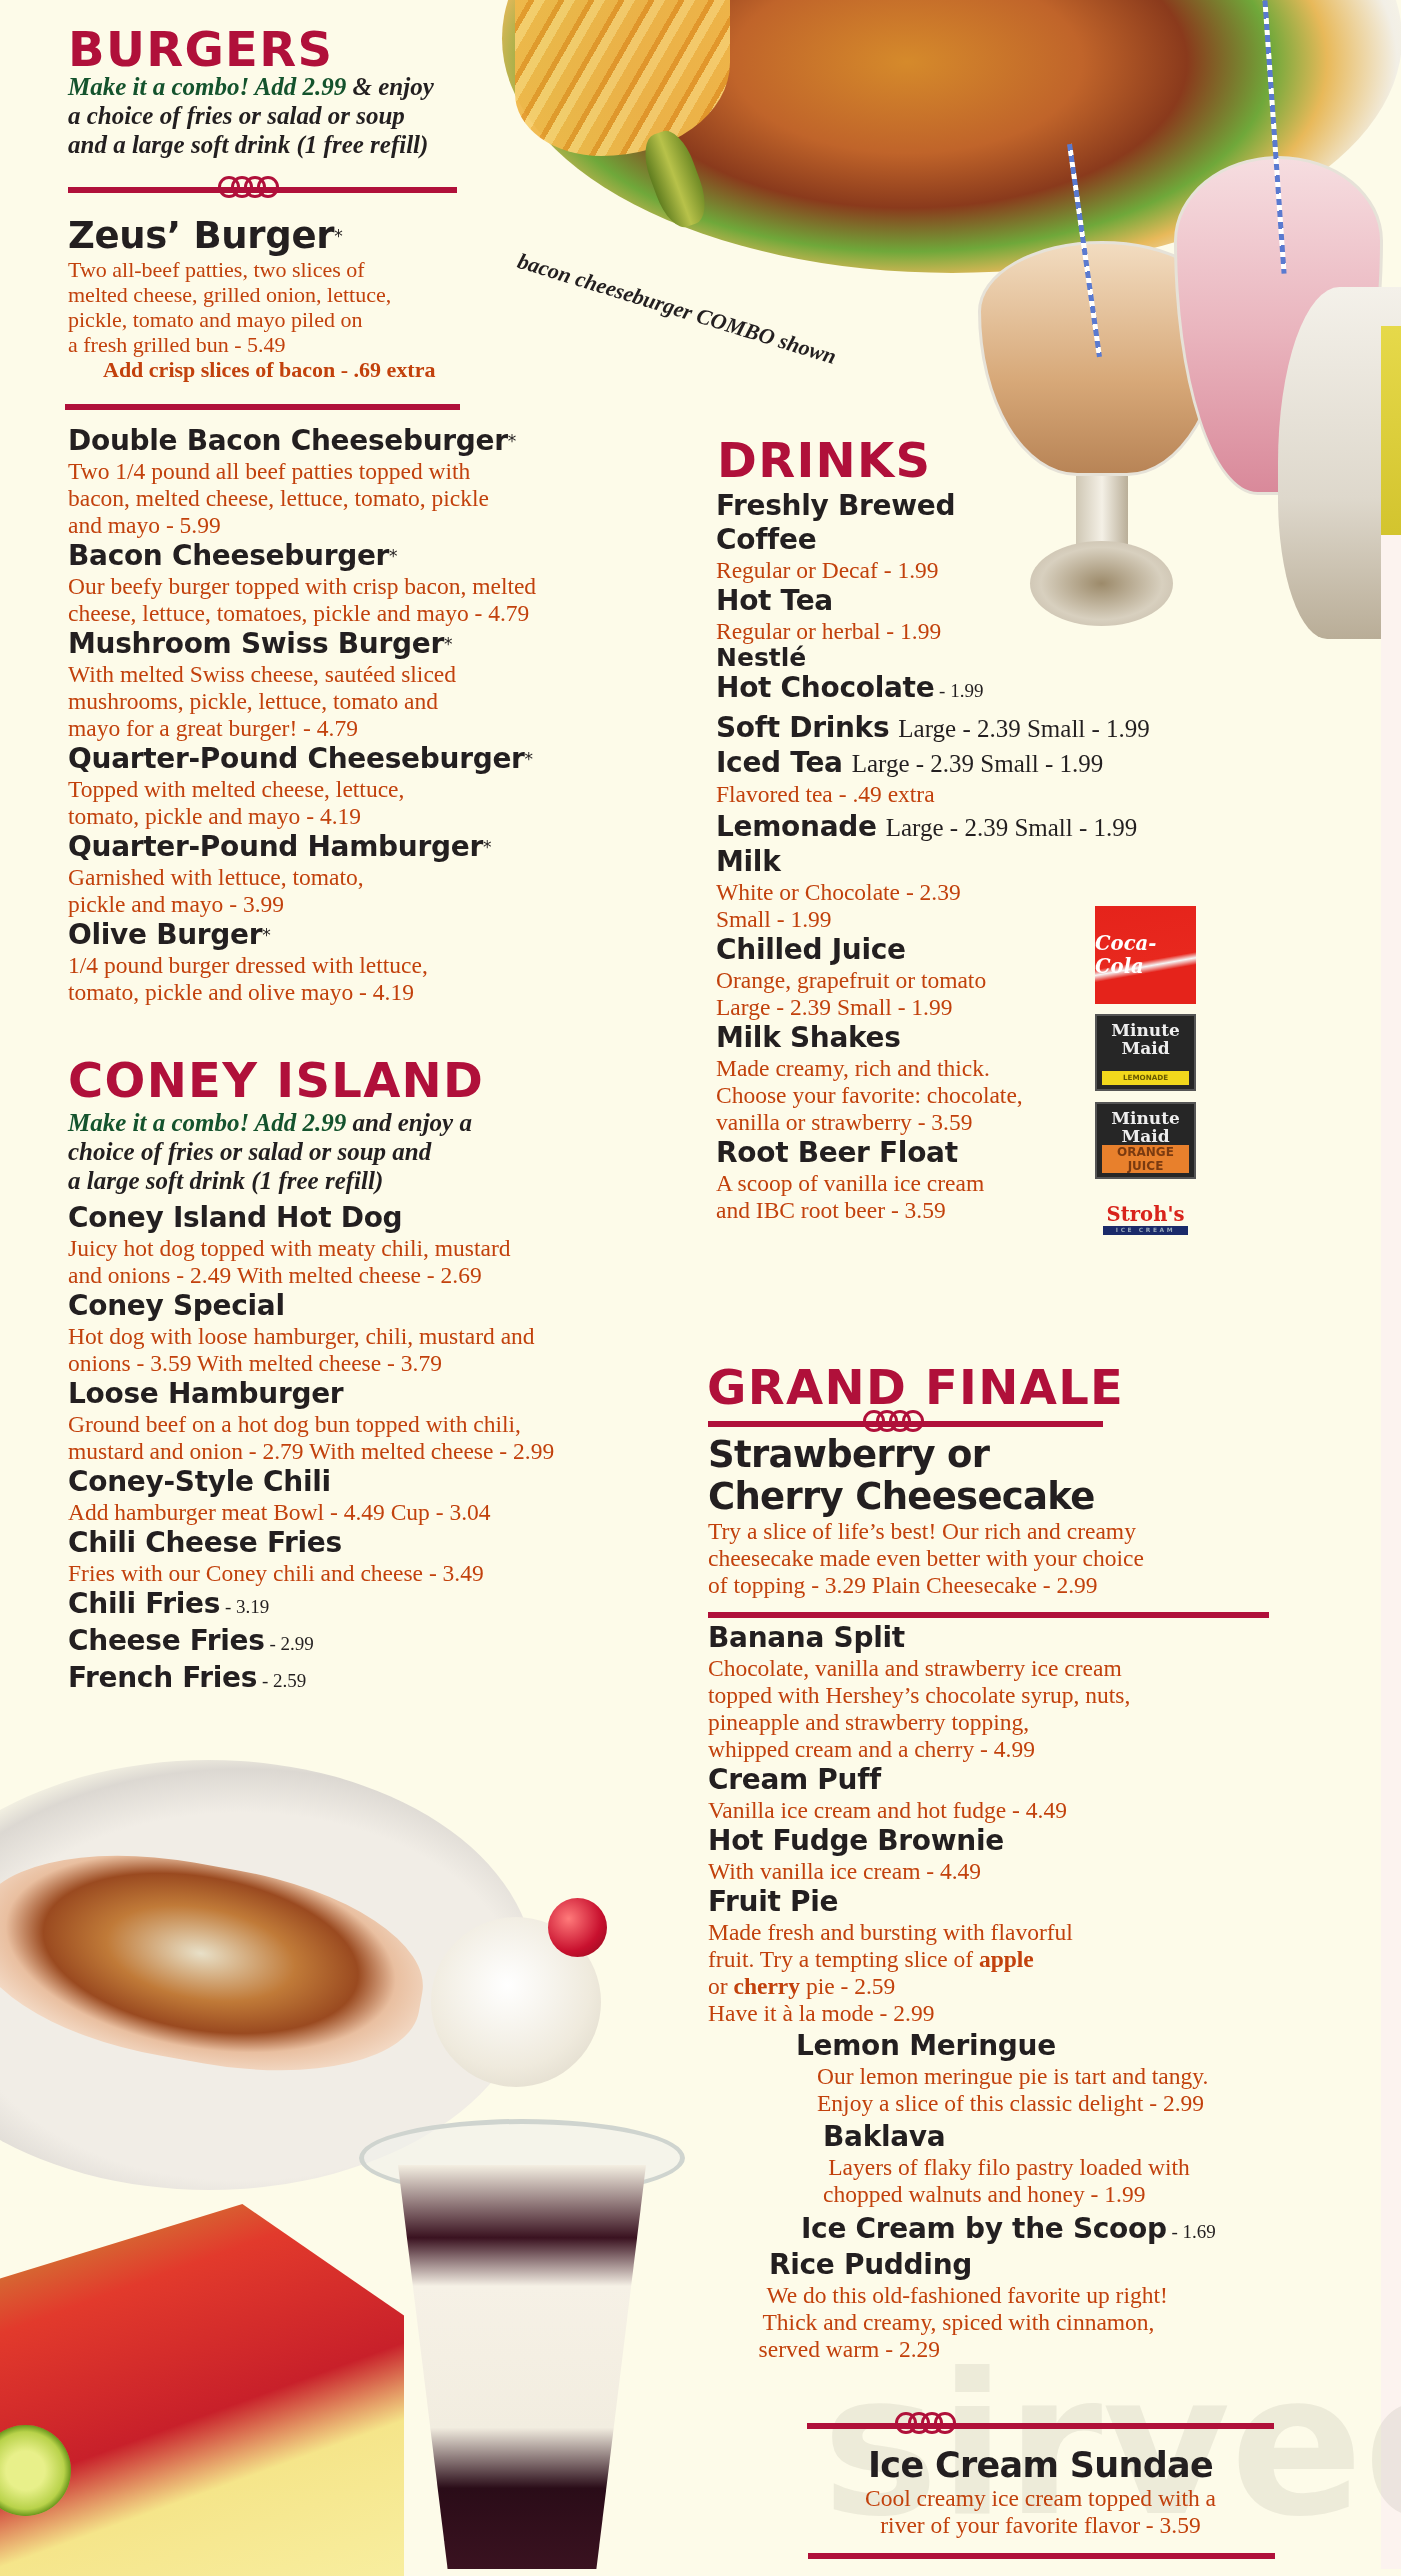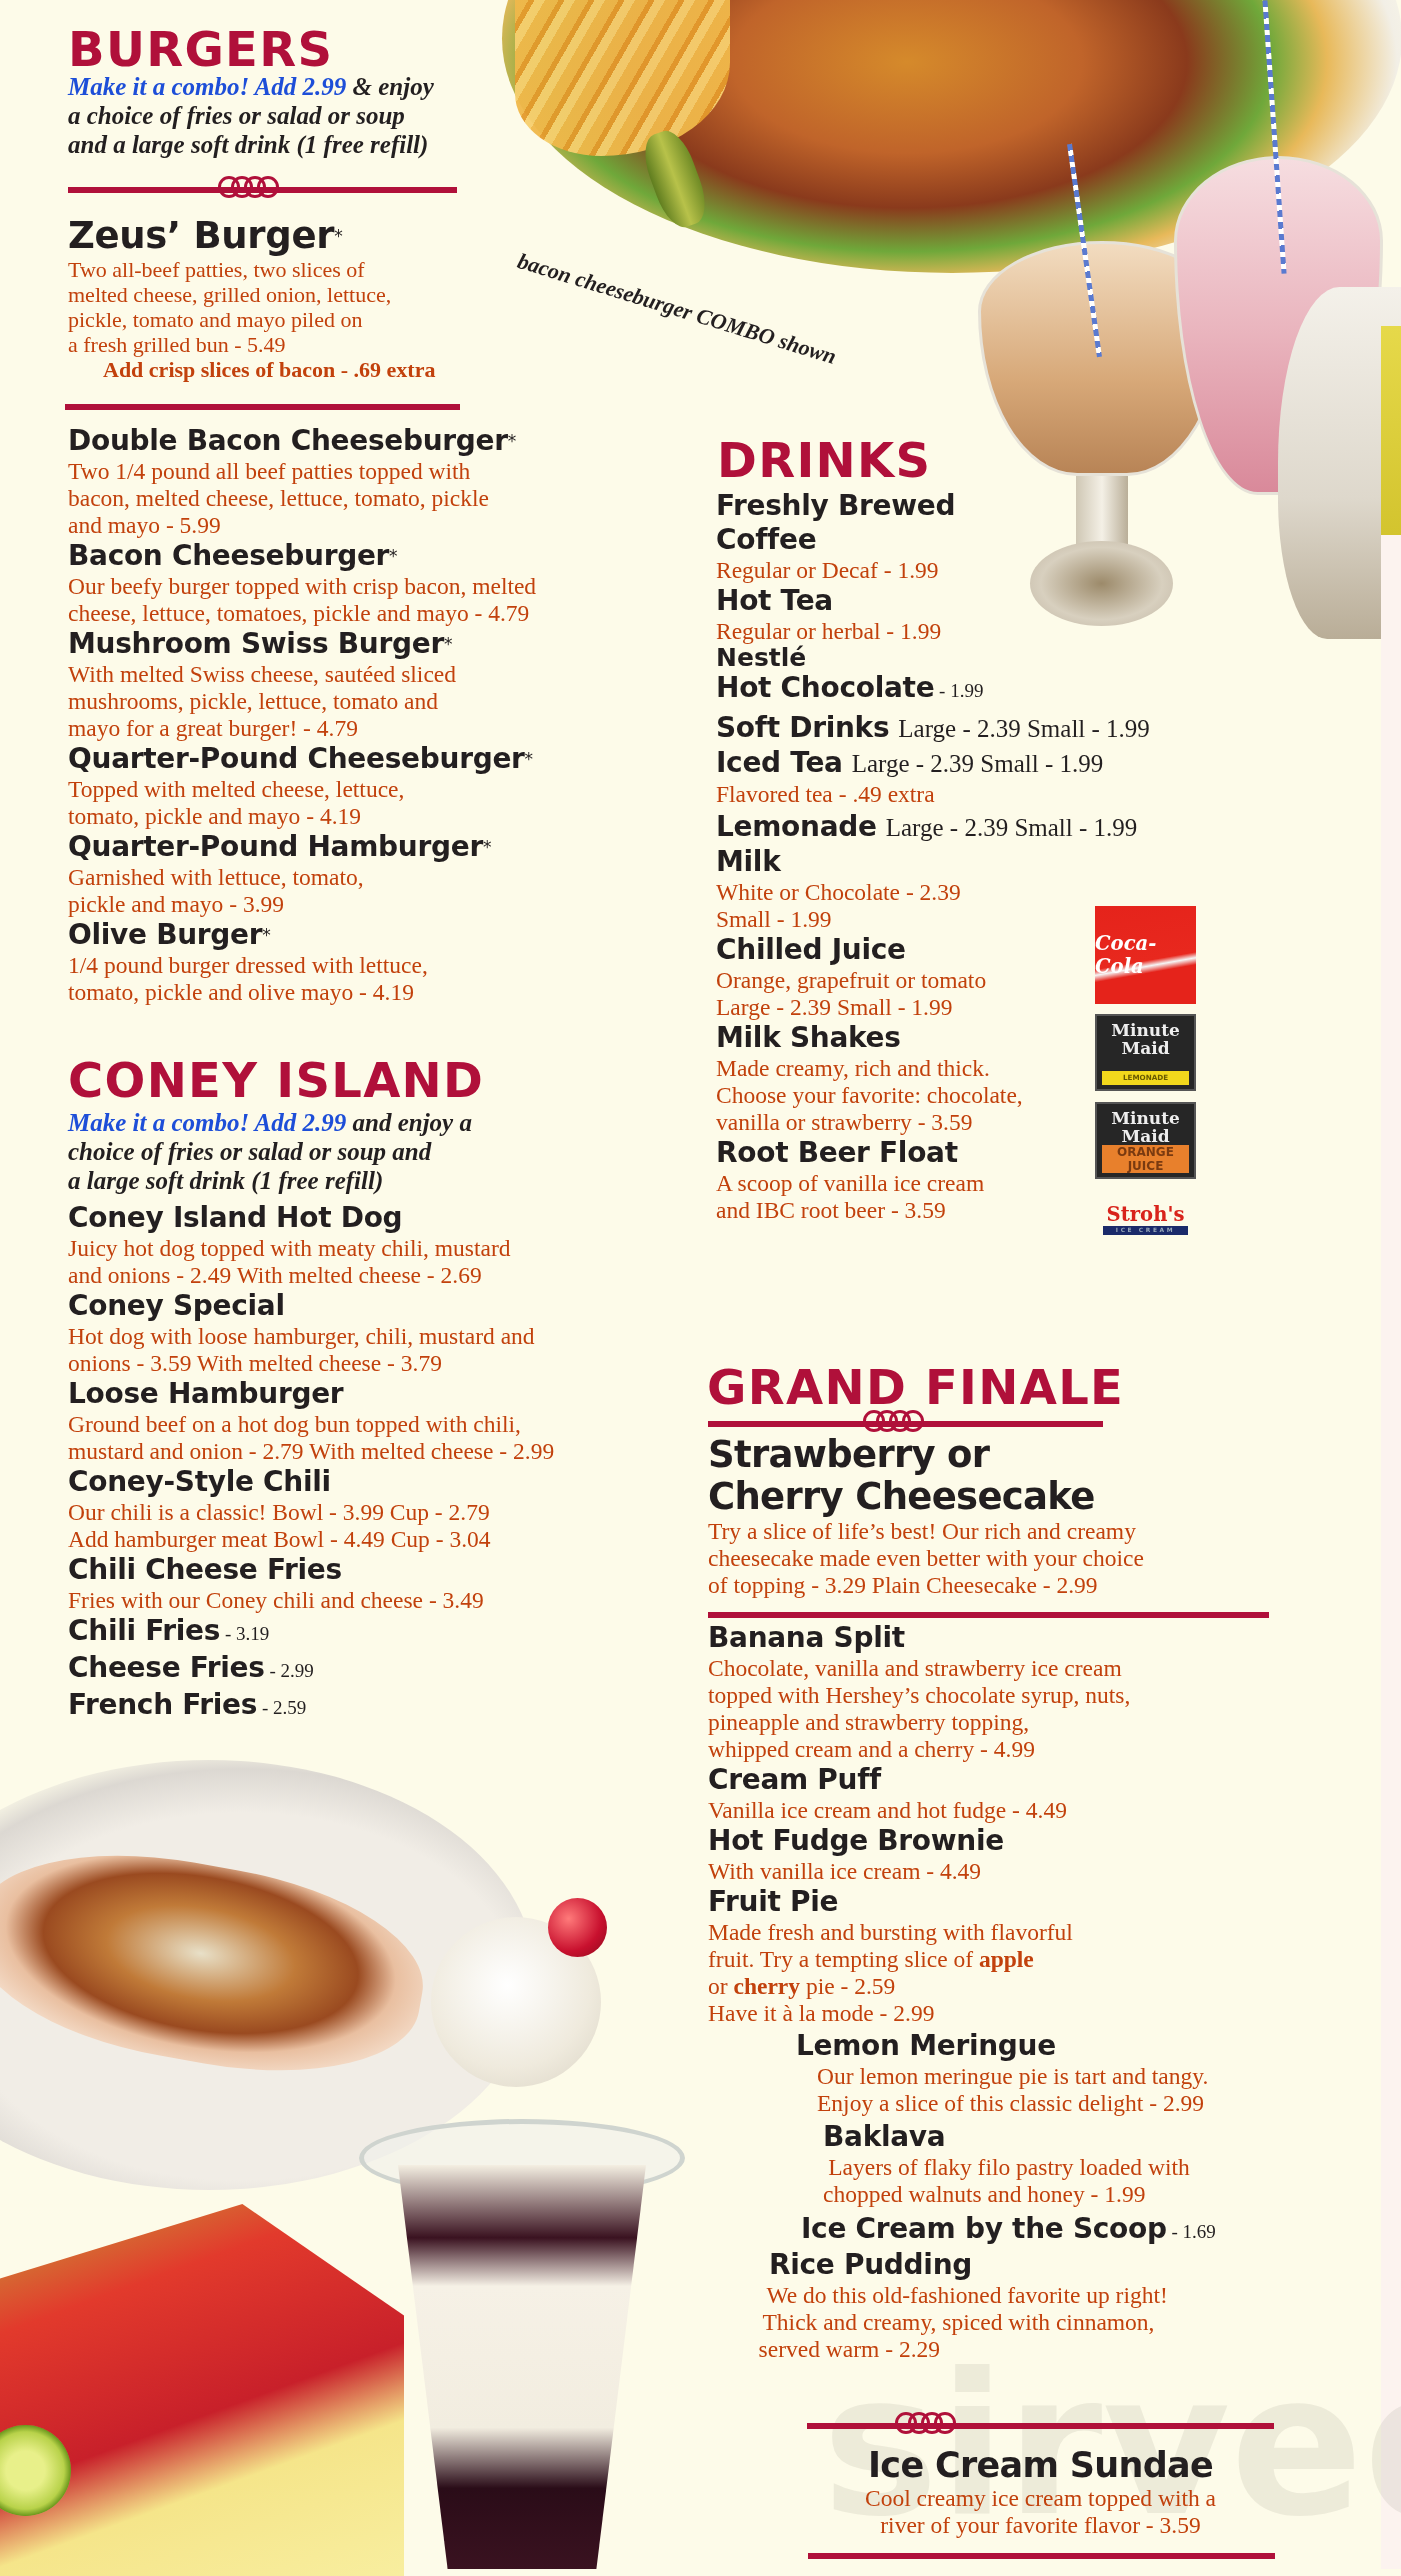--- a/index.html
+++ b/index.html
@@ -1,20 +1,20 @@
 <!DOCTYPE html>
 <html style="font-size:10.4px"><head>
 <meta charset="utf-8">
 <style>
   html,body{margin:0;padding:0;}
   body{width:1401px;height:2576px;position:relative;overflow:hidden;background:#fdfbe9;font-family:"DejaVu Serif",serif;color:#231f20;}
   .abs{position:absolute;}
   .section-title{font-family:"DejaVu Sans",sans-serif;font-weight:bold;color:#b0103a;letter-spacing:1.3px;font-size:48px;line-height:1;}
   .combo{font-family:"Liberation Serif",serif;font-style:italic;font-weight:bold;font-size:25px;line-height:29px;color:#231f20;}
-  .combo .blue{color:#1d4ed8;}
+  .combo .blue{color:#14532d;}
   .item-name{font-family:"DejaVu Sans",sans-serif;font-weight:bold;font-size:28px;line-height:34px;color:#231f20;letter-spacing:-0.3px;}
   .item-name sup{font-size:17px;font-weight:normal;vertical-align:top;}
   .item-name .price{font-family:"Liberation Serif",serif;font-weight:normal;font-size:19px;letter-spacing:0;}
   .item-name .opts{font-family:"Liberation Serif",serif;font-weight:normal;font-size:25px;letter-spacing:0;margin-left:9px;}
   .desc{font-family:"Liberation Serif",serif;font-size:23.5px;line-height:27px;color:#c2410c;}
   .desc b{font-weight:bold;}
   .big-name{font-family:"DejaVu Sans",sans-serif;font-weight:bold;font-size:37px;line-height:42px;letter-spacing:-0.7px;}
   .rule{position:absolute;height:5.9px;background:#b0103a;}
   .rings{position:absolute;height:26px;display:flex;}
   .rings span{width:22px;height:22px;border:3.3px solid #b0103a;border-radius:50%;margin-left:-9px;background:transparent;box-sizing:border-box;}
@@ -159,21 +159,20 @@
   <div>
     <div class="item-name">Loose Hamburger</div>
     <div class="desc">
         <div>Ground beef on a hot dog bun topped with chili,</div>
         <div>mustard and onion - 2.79   With melted cheese - 2.99</div>
       </div>
   </div>
   <div>
     <div class="item-name">Coney-Style Chili</div>
     <div class="desc">
-        <div>Our chili is a classic!  Bowl - 3.99   Cup - 2.79</div>
         <div>Add hamburger meat  Bowl - 4.49   Cup - 3.04</div>
       </div>
   </div>
   <div>
     <div class="item-name">Chili Cheese Fries</div>
     <div class="desc">
         <div>Fries with our Coney chili and cheese - 3.49</div>
       </div>
   </div>
   <div class="item-name"><span>Chili Fries</span><span class="price"> - 3.19</span></div>

